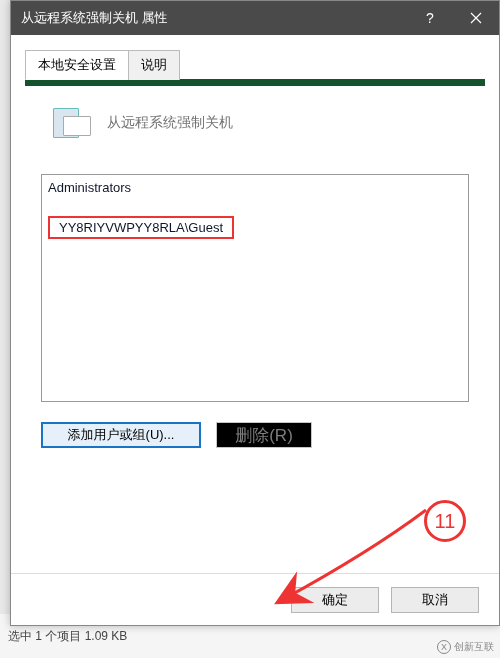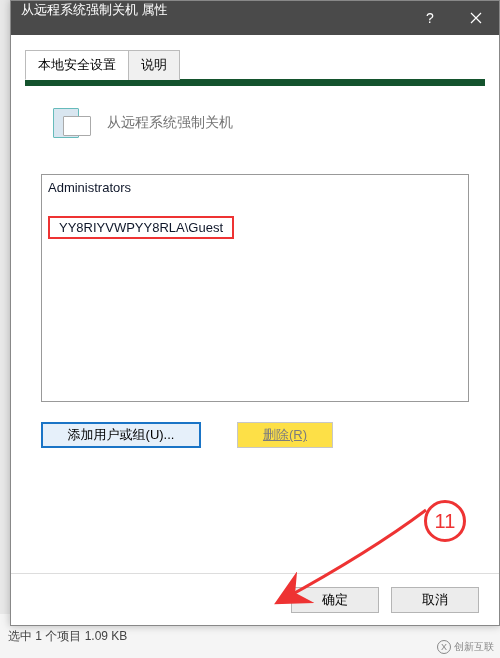--- a/index.html
+++ b/index.html
@@ -1,37 +1,37 @@
 <!DOCTYPE html>
 <html><head>
   <meta charset="utf-8">
   <style>
     * { box-sizing: border-box; margin: 0; padding: 0; font-family: "Segoe UI", "Microsoft YaHei", sans-serif; }
     body { width: 500px; height: 658px; background: #e8e8e8; position: relative; overflow: hidden; }
     .dialog { position: absolute; left: 10px; top: 0; width: 490px; height: 626px; background: #fff; border: 1px solid #888; box-shadow: 0 0 8px rgba(0,0,0,0.25); }
-    .titlebar { height: 34px; background: #4a4a4a; color: #fff; display: flex; align-items: flex-start; padding-left: 10px; font-size: 13px; }
+    .titlebar { height: 34px; background: #4a4a4a; color: #fff; display: flex; align-items: center; padding-left: 10px; font-size: 13px; }
     .titlebar-text { flex: 1; }
     .titlebar-btns { display: flex; }
     .titlebar-btn { width: 46px; height: 34px; display: flex; align-items: center; justify-content: center; color: #fff; font-size: 14px; cursor: pointer; }
     .body { padding: 14px 14px 0 14px; height: 538px; }
     .tabs { display: flex; border-bottom: 7px solid #14532d; margin-bottom: 0; }
     .tab { padding: 5px 12px; font-size: 13px; border: 1px solid #bbb; border-bottom: none; background: #f0f0f0; margin-right: -1px; cursor: pointer; position: relative; top: 1px; }
     .tab.active { background: #fff; border-bottom: 1px solid #fff; }
     .panel { background: #fff; padding: 16px 12px 12px 12px; height: 490px; }
     .policy-head { display: flex; align-items: center; margin-bottom: 30px; padding-left: 12px; }
     .policy-icon { width: 48px; height: 42px; margin-right: 10px; position: relative; }
     .policy-icon .box { position:absolute; left:4px; top:6px; width:26px; height:30px; background:#d9e6f0; border:1px solid #6bb; border-radius:1px; }
     .policy-icon .sheet { position:absolute; left:14px; top:14px; width:28px; height:20px; background:#fff; border:1px solid #aaa; border-radius:1px; }
     .policy-label { font-size: 14px; color: #737373; }
     .members-box { border: 1px solid #999; height: 228px; margin: 0 4px 20px 4px; padding: 4px 6px; font-size: 13px; color: #0f172a; background: #fff; }
     .members-box .item { padding: 1px 0; }
     .highlight { border: 2px solid #e33; display: inline-block; padding: 1px 9px; margin-top: 20px; }
-    .btn-row { display: flex; gap: 36px; padding: 0 4px; }
+    .btn-row { display: flex; gap: 15px; padding: 0 4px; }
     .add-btn { width: 160px; height: 26px; font-size: 13px; border: 2px solid #1a74c6; background: #e6f0fa; cursor: pointer; }
-    .remove-btn { width: 96px; height: 26px; font-size: 13px; border: 1px solid #c7c7c7; background: #fde047; color: #7d7d7d; cursor: default; text-decoration: underline; }
+    .remove-btn { width: 96px; height: 26px; font-size: 17px; border: 1px solid #c7c7c7; background: #000000; color: #7d7d7d; cursor: default; }
     .footer { height: 52px; display: flex; justify-content: flex-end; align-items: center; padding: 12px 20px; gap: 12px; background: #fff; border-top: 1px solid #ddd; }
     .footer-btn { width: 88px; height: 26px; font-size: 13px; border: 1px solid #b5b5b5; background: #ececec; cursor: pointer; }
     .callout { position: absolute; right: 34px; bottom: 116px; width: 42px; height: 42px; border: 3px solid #e33; border-radius: 50%; color: #e33; font-size: 20px; font-weight: normal; display: flex; align-items: center; justify-content: center; background: #fff; }
     .arrow-svg { position: absolute; right: 60px; bottom: 46px; pointer-events: none; }
     .watermark { position:absolute; right:6px; bottom:4px; font-size:10px; color:#888; display:flex; align-items:center; gap:3px; }
     .watermark .circle { width:14px; height:14px; border:1px solid #888; border-radius:50%; display:flex; align-items:center; justify-content:center; font-size:9px; }
     .bg-strip { position:absolute; left:0; bottom:0; height:44px; width:100%; font-size:12px; color:#444; padding-left:8px; display:flex; align-items:center; background:#f5f5f5; }
   </style>
 </head>
 <body>

